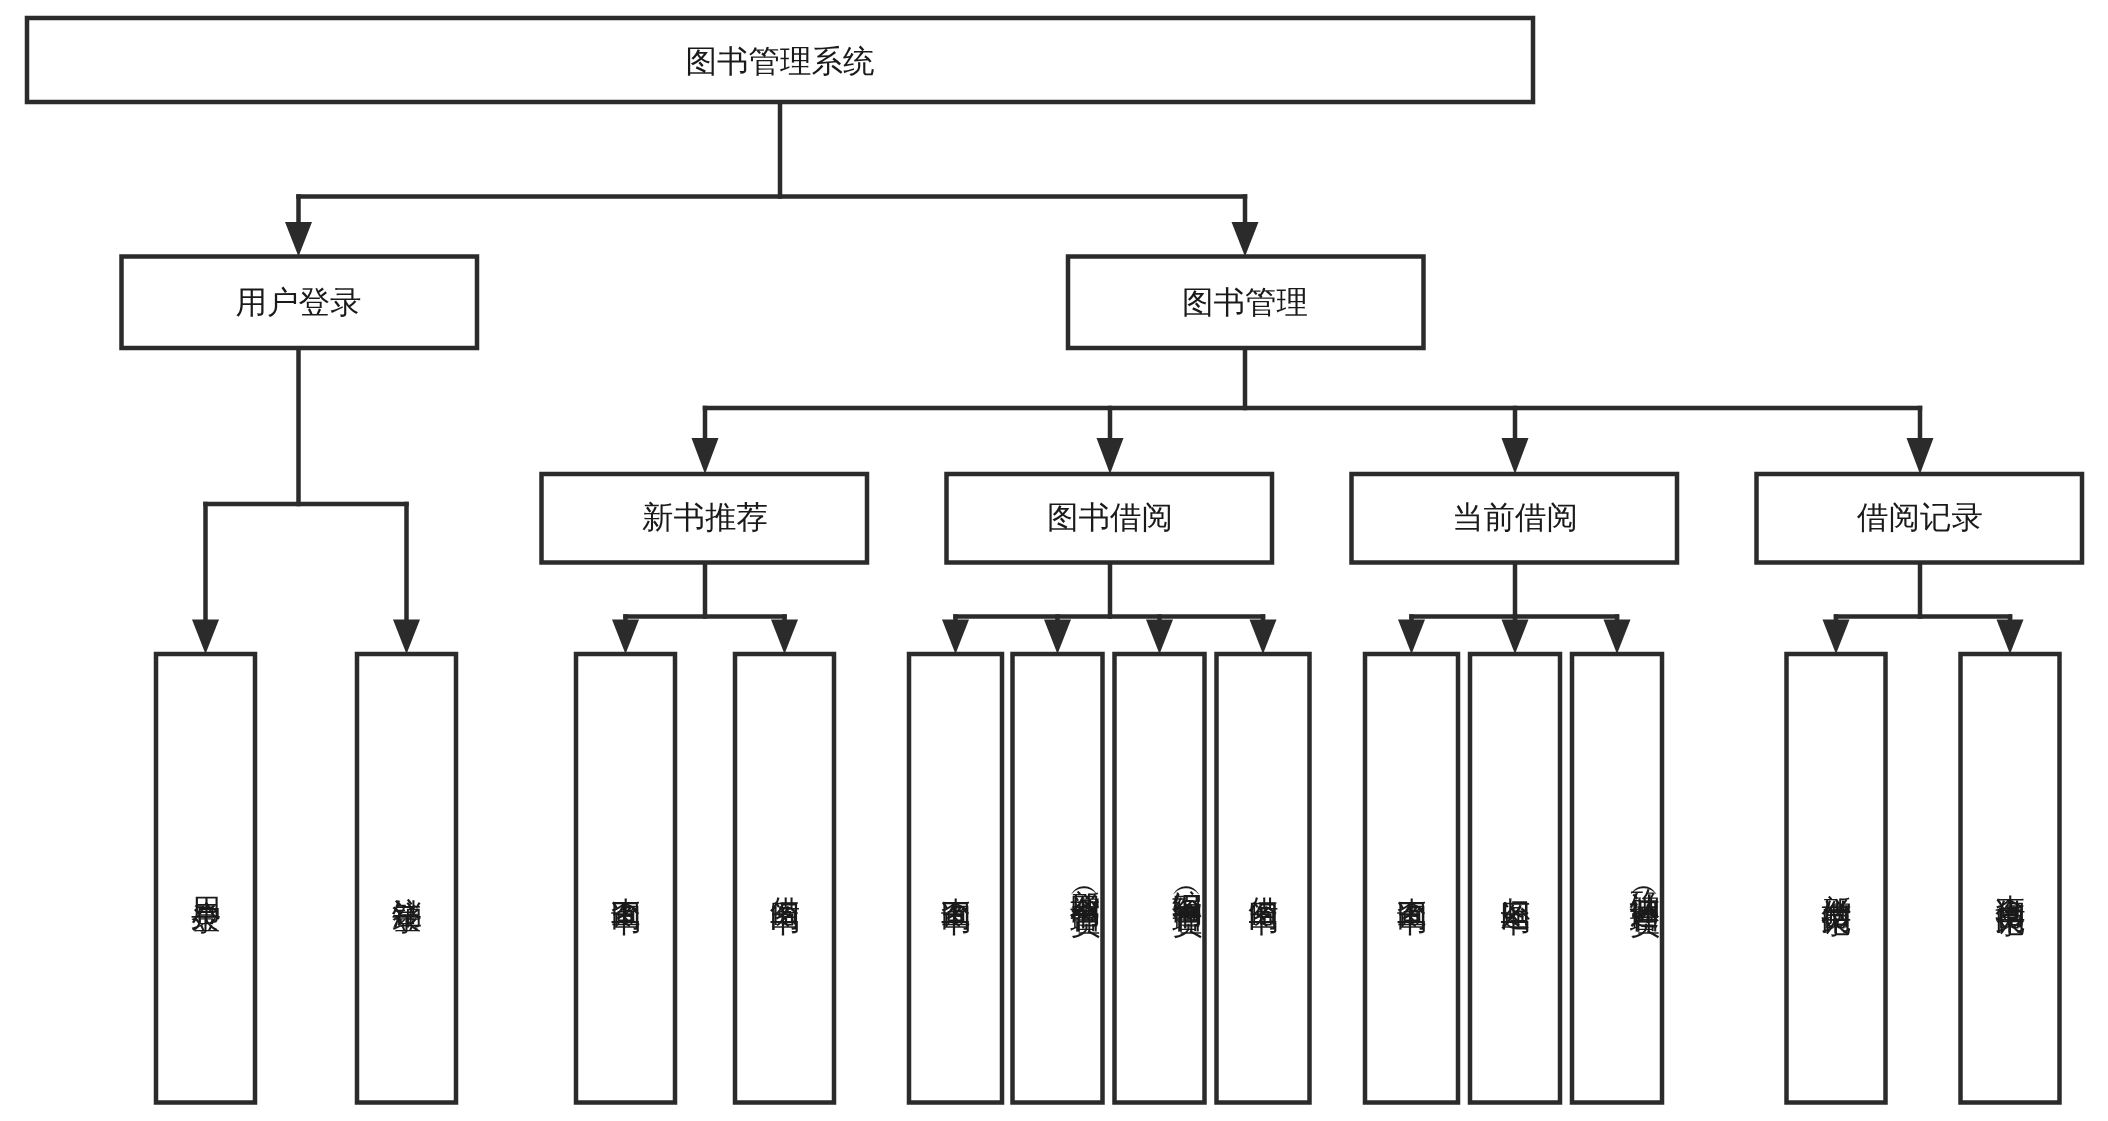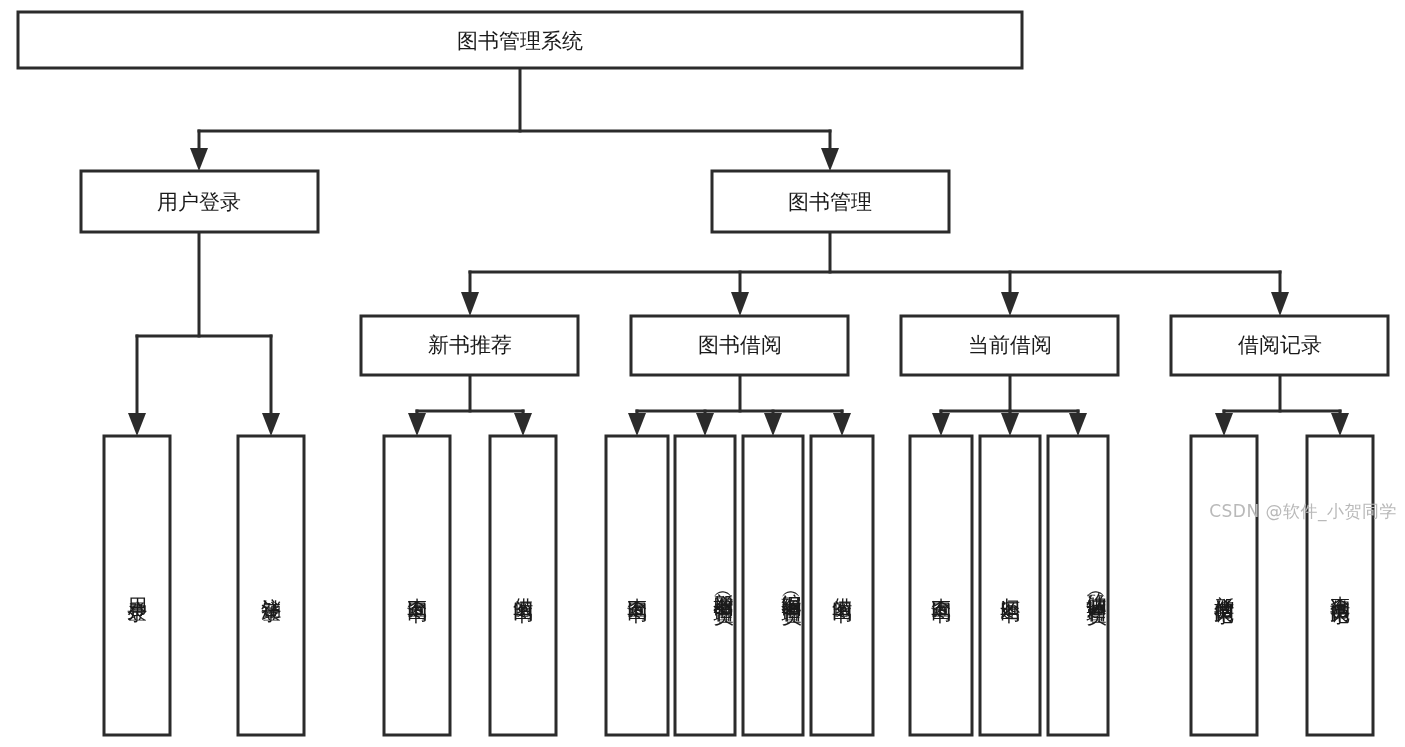--- a/index.html
+++ b/index.html
@@ -196,14 +196,13 @@
   <div class="leaf-label-wrap" style="left:743px; top:440px; width:60px; height:291px; align-items:flex-start;">编辑图书（管理员）</div>
   <div class="leaf-label-wrap" style="left:811px; top:436px; width:62px; height:299px;">借阅图书</div>
 
   <div class="leaf-label-wrap" style="left:910px; top:436px; width:62px; height:299px;">查询图书</div>
   <div class="leaf-label-wrap" style="left:980px; top:436px; width:60px; height:299px;">归还图书</div>
   <div class="leaf-label-wrap" style="left:1048px; top:440px; width:60px; height:291px; align-items:flex-start;">确认归还（管理员）</div>
 
   <div class="leaf-label-wrap" style="left:1191px; top:436px; width:66px; height:299px;">新增借阅记录</div>
   <div class="leaf-label-wrap" style="left:1307px; top:436px; width:66px; height:299px;">查询借阅记录</div>
 
-  <div class="watermark">CSDN @软件_小贺同学</div>
 </div>
 
 </body></html>

